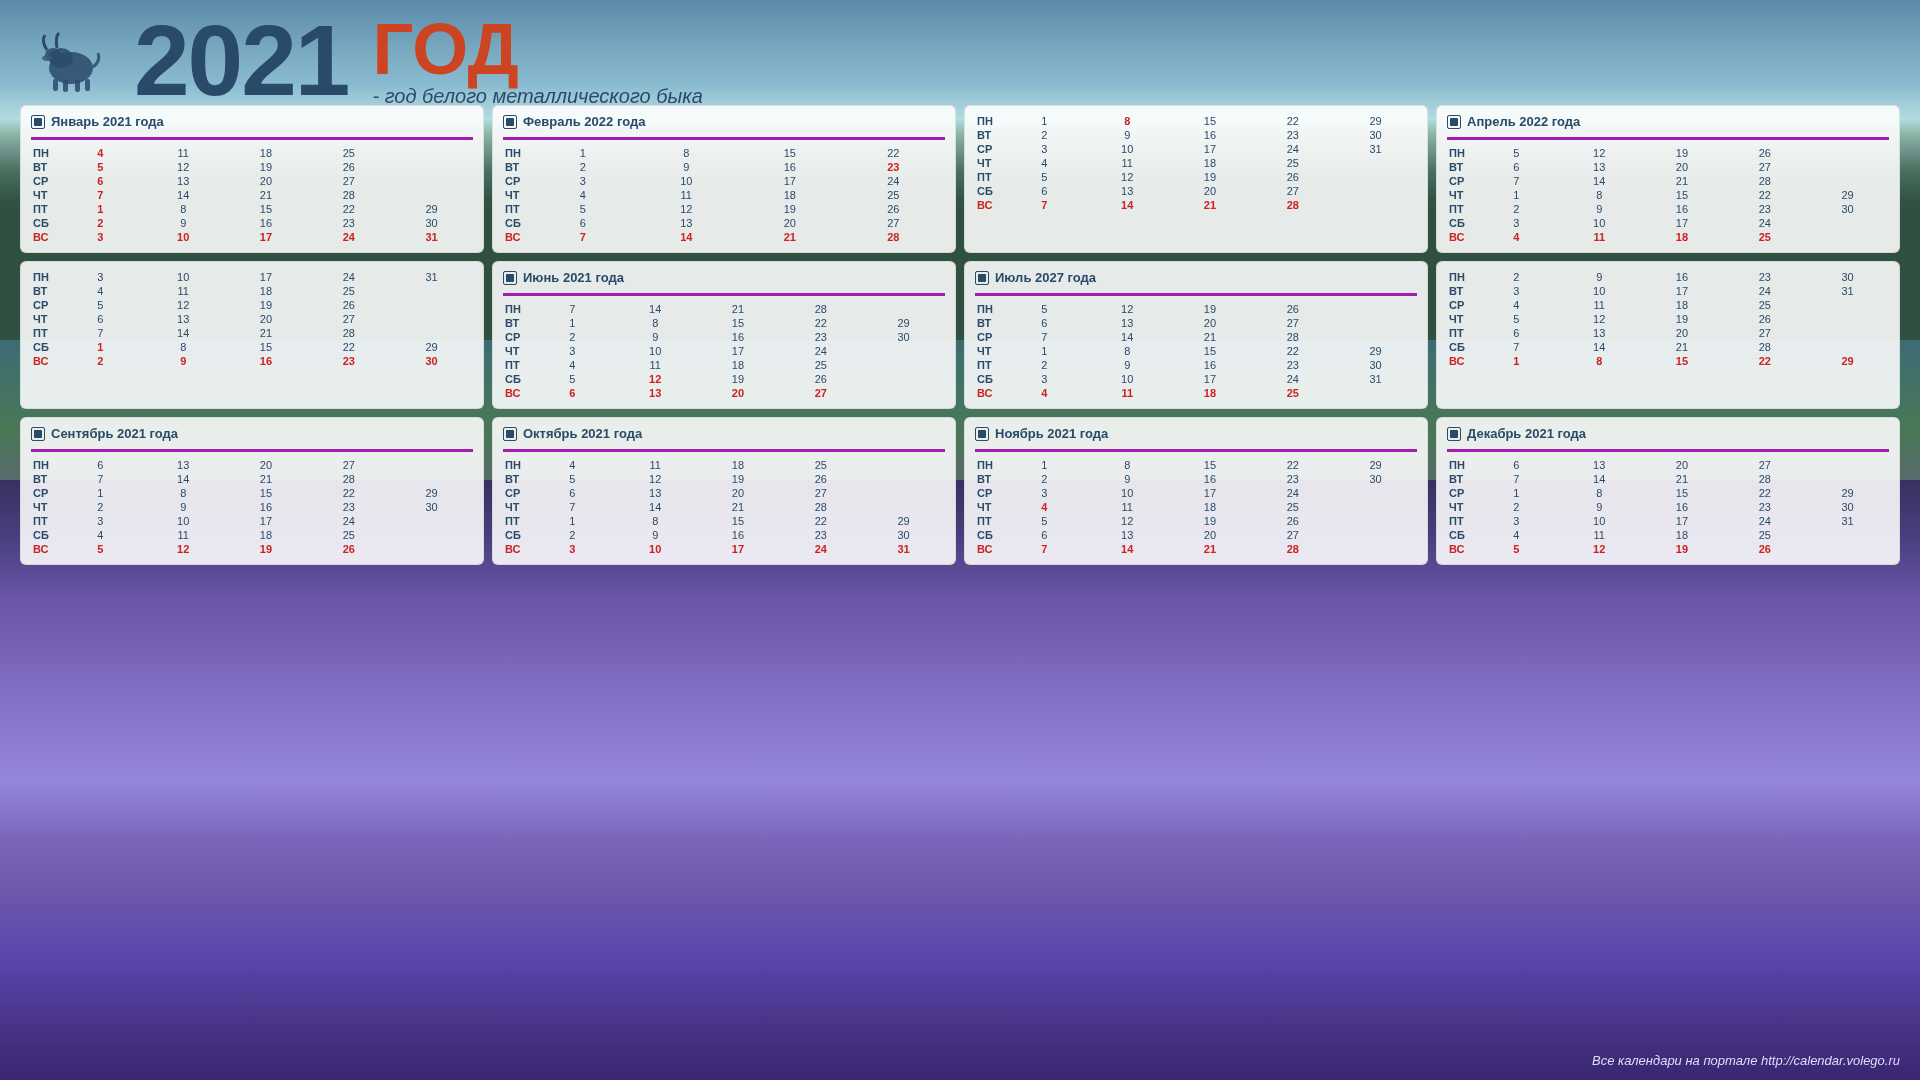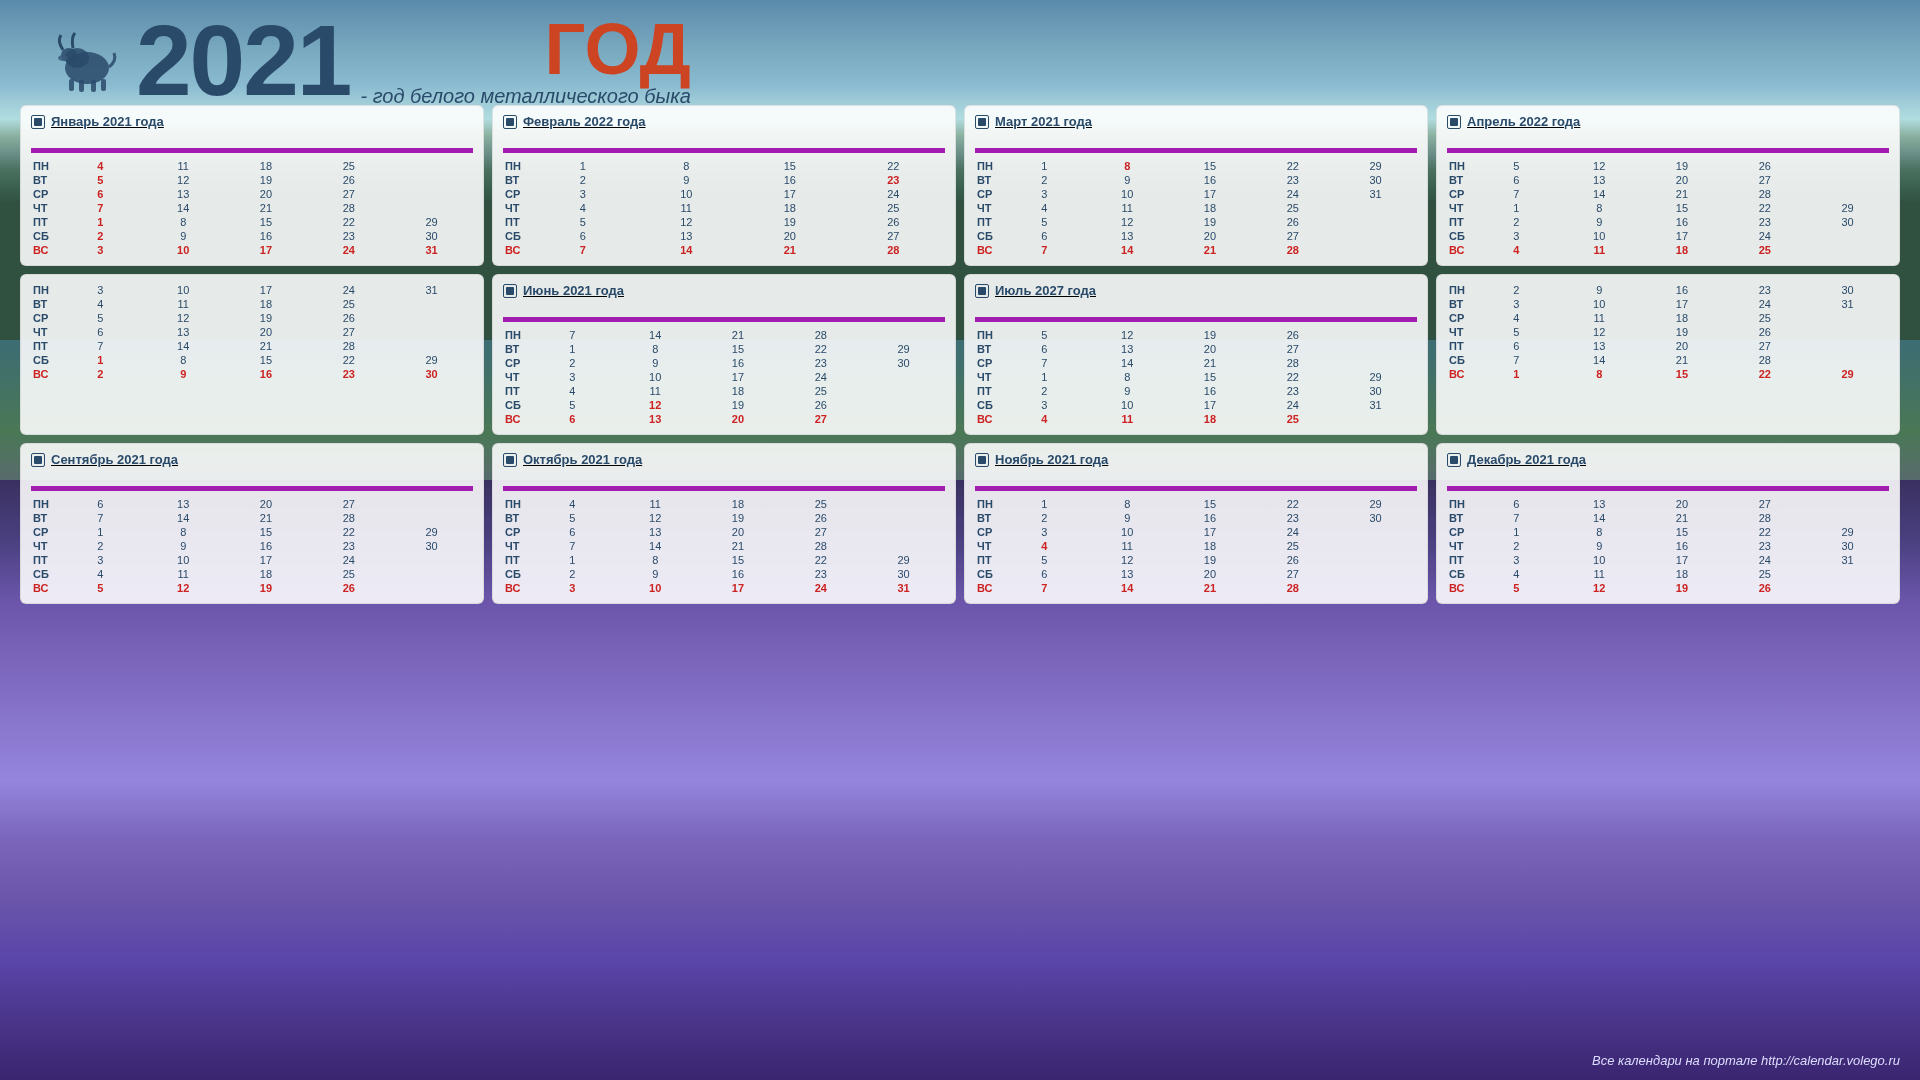--- a/index.html
+++ b/index.html
@@ -42,44 +42,43 @@
         #6a55aa 20%, #7a65bb 30%,
         #8875cc 40%, #9585dd 50%,
         #7a65bb 60%, #6a55aa 70%,
         #5a45aa 80%, #4a358a 90%, #3a2570 100%
       );
     }
 
     .header {
       position: absolute;
       top: 10px;
-      left: 46px;
+      left: 30px;
       display: flex;
       align-items: center;
-      gap: 10px;
+      gap: 24px;
     }
     .bull-icon {
       width: 80px;
       height: 80px;
       display: flex;
       align-items: center;
       justify-content: center;
     }
     .year-title {
       font-size: 100px;
       font-weight: 900;
       color: #2a4a6a;
       line-height: 1;
       letter-spacing: -2px;
     }
     .year-subtitle {
       display: flex;
       flex-direction: column;
       justify-content: center;
-      text-align: right;
     }
     .god-text {
       font-size: 72px;
       font-weight: 700;
       color: #cc4422;
       line-height: 1;
       text-transform: uppercase;
     }
     .subtitle-text {
       font-size: 20px;
@@ -103,23 +102,22 @@
       border-radius: 6px;
       padding: 8px 10px;
       border: 1px solid rgba(200, 200, 200, 0.5);
     }
 
     .month-header {
       display: flex;
       align-items: center;
       gap: 6px;
       margin-bottom: 6px;
-      border-bottom: 5px solid #a21caf;
-      padding-bottom: 19px;
-      text-decoration: underline;
+      border-bottom: 3px solid #a21caf;
+      padding-bottom: 8px;
     }
     .month-icon {
       width: 14px;
       height: 14px;
       border: 1.5px solid #2a4a6a;
       border-radius: 2px;
       display: flex;
       align-items: center;
       justify-content: center;
       flex-shrink: 0;
@@ -329,26 +327,20 @@
         <div class="month-row">
           <div class="day-label sunday">ВС</div>
           <div class="day-cell red">7</div>
           <div class="day-cell red">14</div>
           <div class="day-cell red">21</div>
           <div class="day-cell red">28</div>
         </div>
       </div>
     </div>
     <div class="month-card">
-      <div class="month-header">
-        <div class="month-icon">
-          <div class="month-icon-inner"></div>
-        </div>
-        <span class="month-title">Март 2021 года</span>
-      </div>
       <div class="month-grid">
         <div class="month-row">
           <div class="day-label">ПН</div>
           <div class="day-cell">1</div>
           <div class="day-cell red">8</div>
           <div class="day-cell">15</div>
           <div class="day-cell">22</div>
           <div class="day-cell">29</div>
         </div>
         <div class="month-row">

